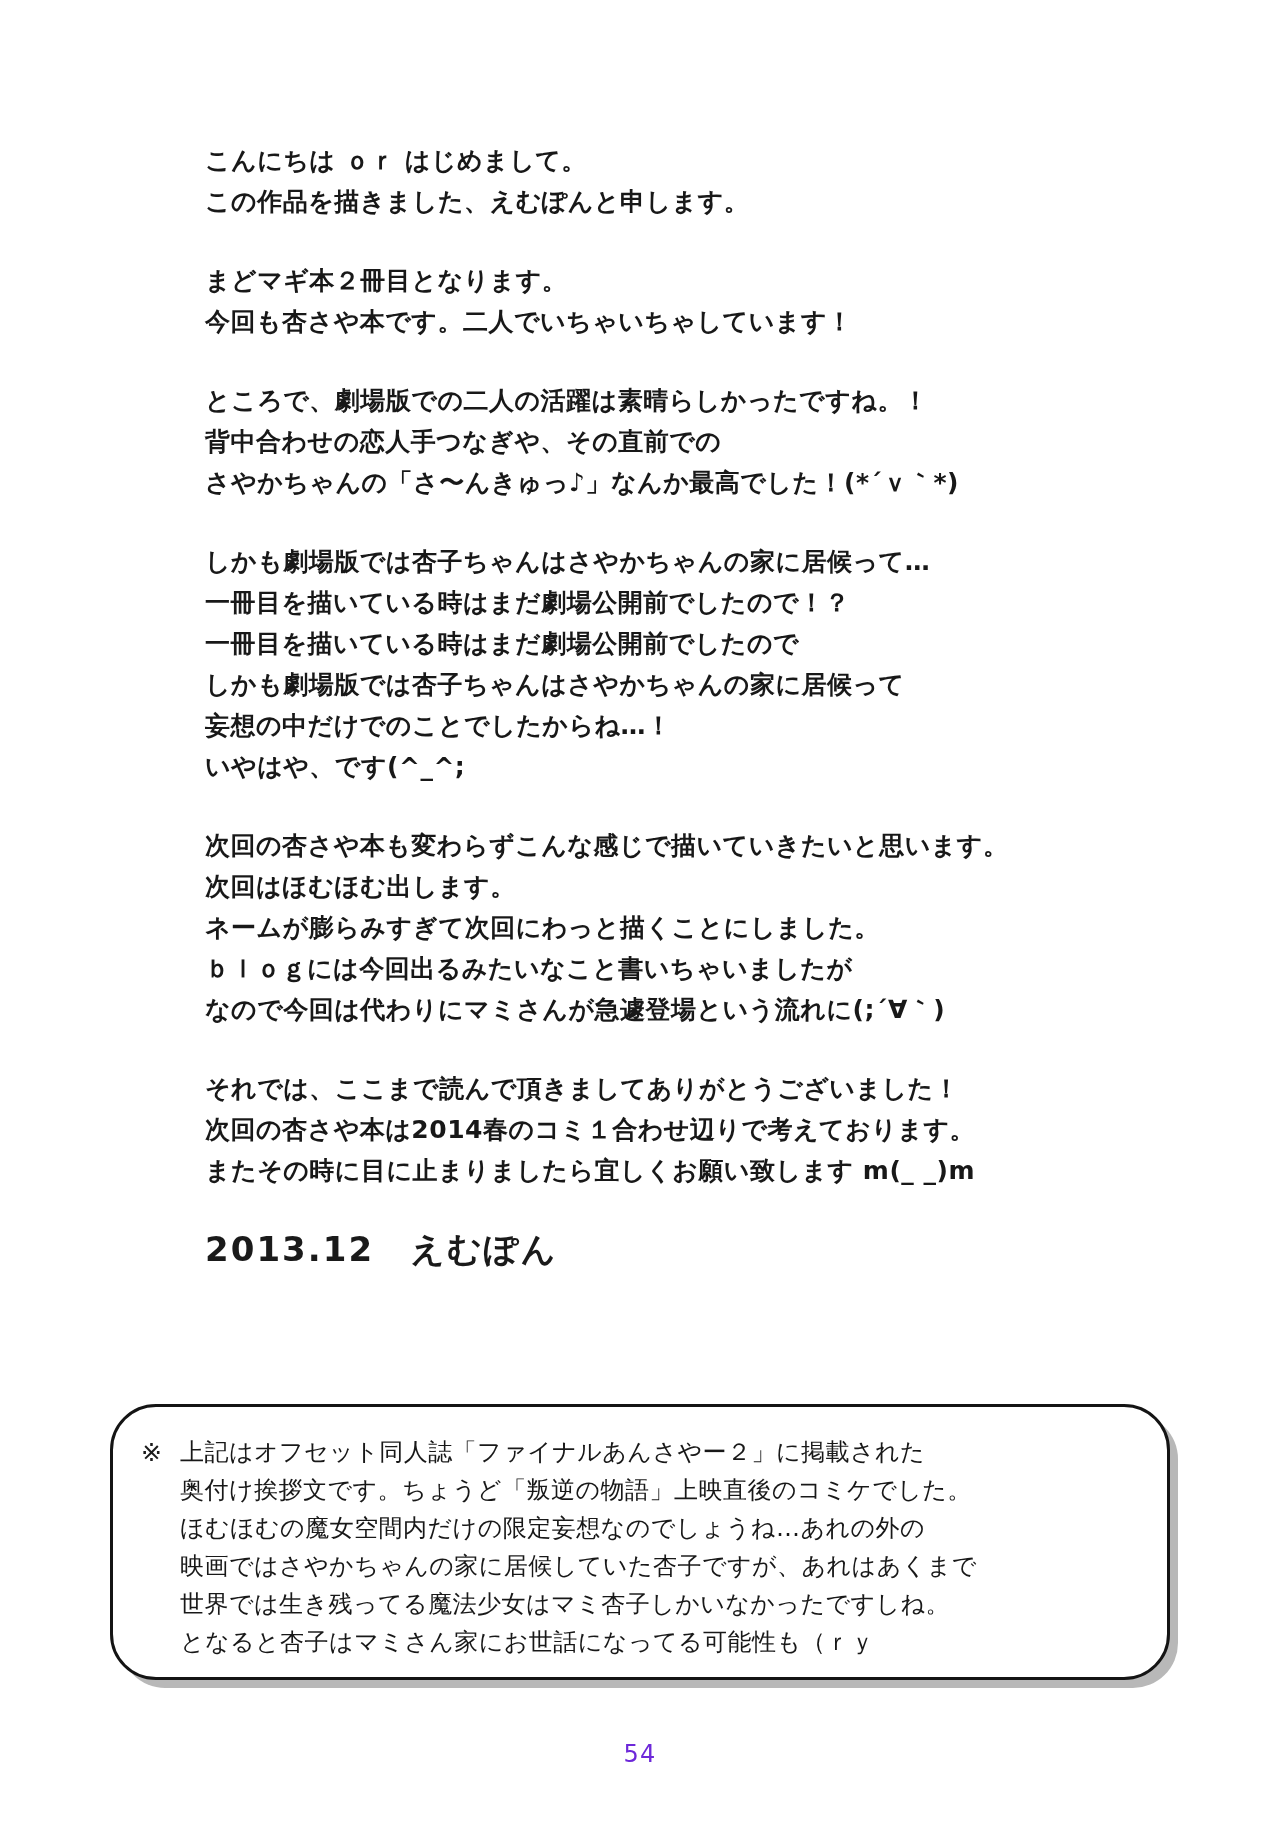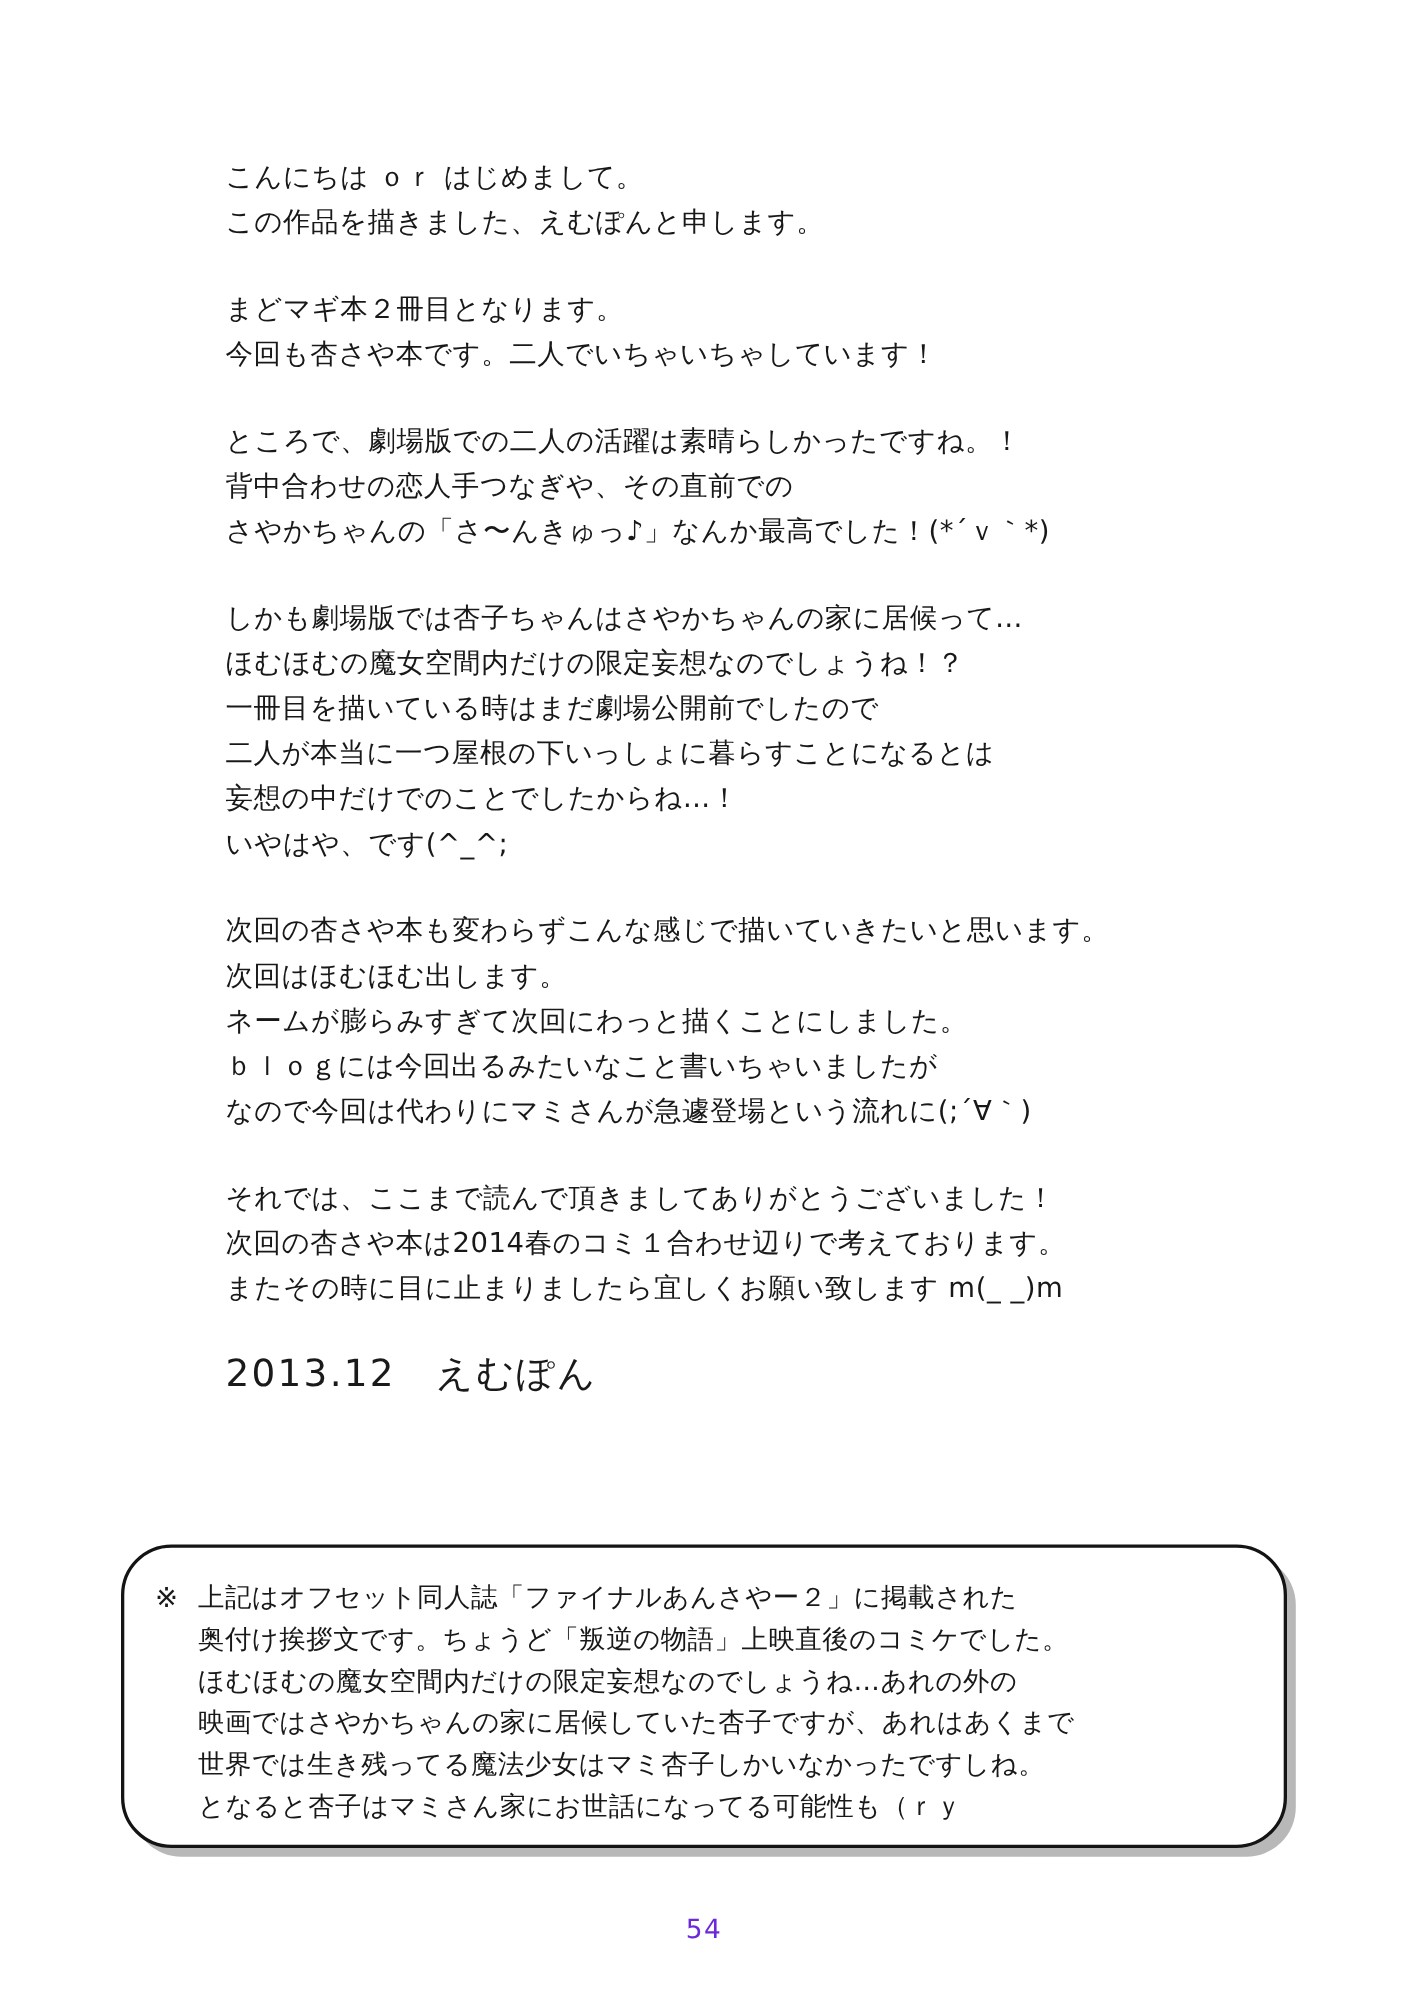--- a/index.html
+++ b/index.html
@@ -20,20 +20,21 @@
     inset: 0;
   }
   .afterword {
     position: absolute;
     left: 205px;
     top: 140px;
     width: 940px;
   }
   .para {
     margin: 0 0 38px 0;
+    font-weight: bold;
   }
   .para:last-child {
     margin-bottom: 0;
   }
   .line {
     font-size: 25px;
     line-height: 41px;
     letter-spacing: 0.02em;
     white-space: pre;
     color: #181818;
@@ -103,23 +104,23 @@
     </div>
 
     <div class="para">
       <div class="line">ところで、劇場版での二人の活躍は素晴らしかったですね。！</div>
       <div class="line">背中合わせの恋人手つなぎや、その直前での</div>
       <div class="line">さやかちゃんの「さ〜んきゅっ♪」なんか最高でした！(*´ｖ｀*)</div>
     </div>
 
     <div class="para">
       <div class="line">しかも劇場版では杏子ちゃんはさやかちゃんの家に居候って…</div>
-      <div class="line">ほむほむの魔女空間内だけの限定妄想なのでしょうね！？</div>
+      <div class="line">一冊目を描いている時はまだ劇場公開前でしたので！？</div>
       <div class="line">一冊目を描いている時はまだ劇場公開前でしたので</div>
-      <div class="line">二人が本当に一つ屋根の下いっしょに暮らすことになるとは</div>
+      <div class="line">しかも劇場版では杏子ちゃんはさやかちゃんの家に居候って</div>
       <div class="line">妄想の中だけでのことでしたからね…！</div>
       <div class="line">いやはや、です(^_^;</div>
     </div>
 
     <div class="para">
       <div class="line">次回の杏さや本も変わらずこんな感じで描いていきたいと思います。</div>
       <div class="line">次回はほむほむ出します。</div>
       <div class="line">ネームが膨らみすぎて次回にわっと描くことにしました。</div>
       <div class="line">ｂｌｏｇには今回出るみたいなこと書いちゃいましたが</div>
       <div class="line">なので今回は代わりにマミさんが急遽登場という流れに(;´∀｀)</div>

